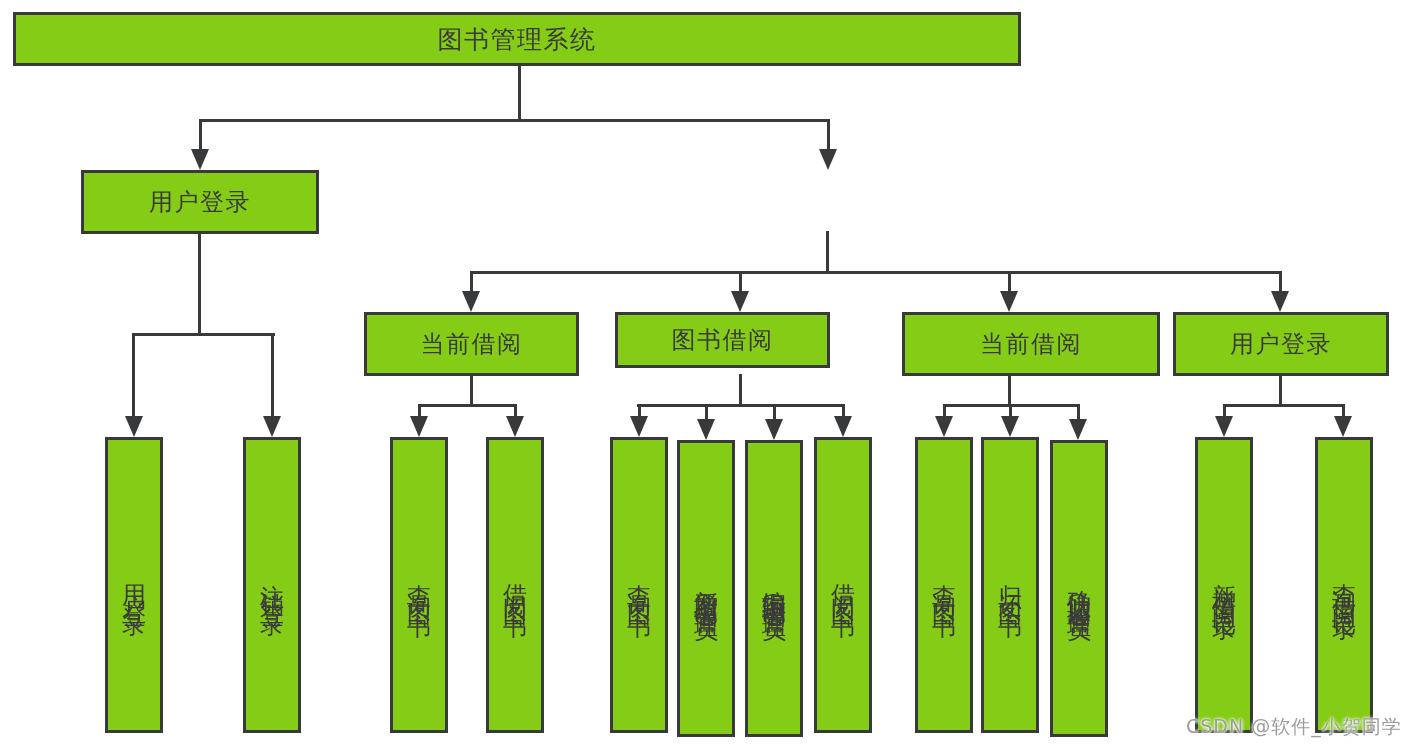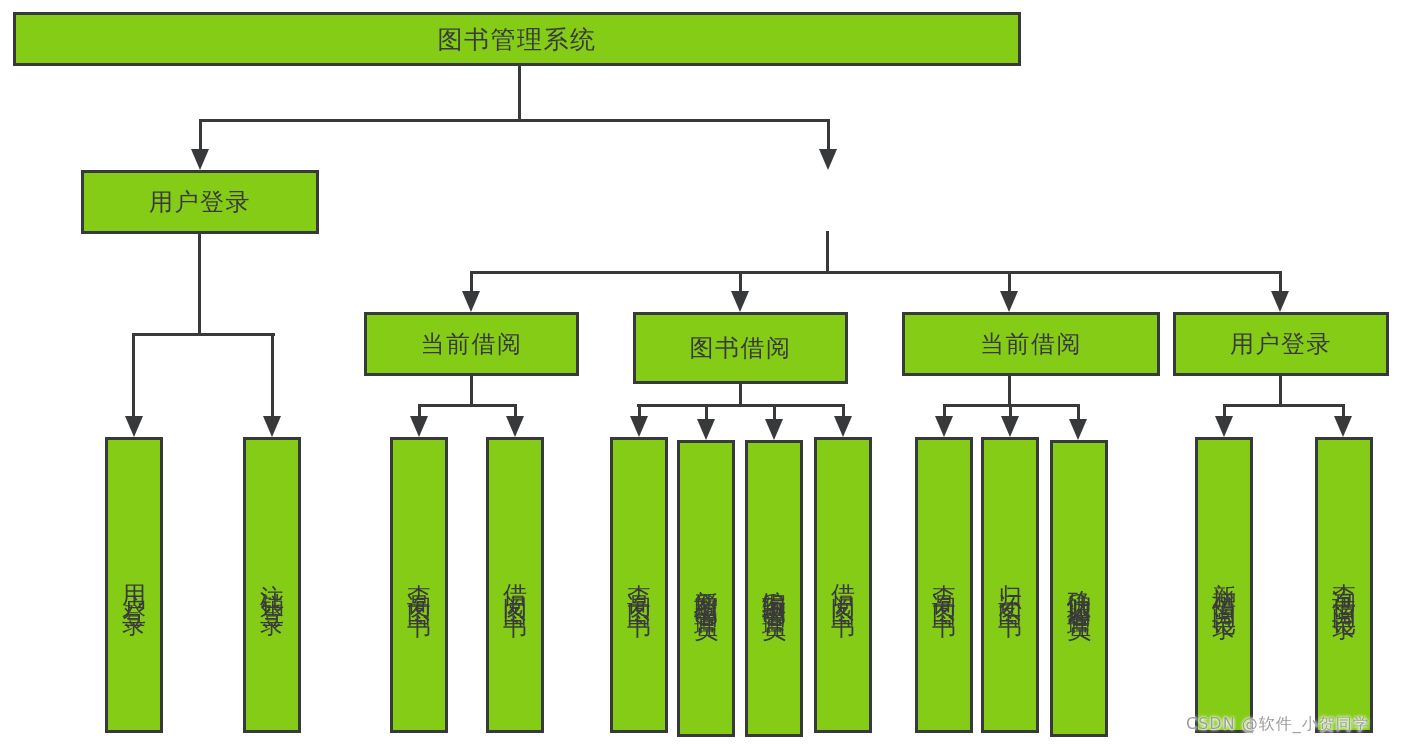--- a/index.html
+++ b/index.html
@@ -40,21 +40,21 @@
   .line{position:absolute;background:var(--line);}
   .arrow{
     position:absolute;width:0;height:0;
     border-left:9px solid transparent;
     border-right:9px solid transparent;
     border-top:21px solid var(--line);
   }
   .watermark{
     position:absolute;
     left:1186px;top:714px;
-    font-size:16px;
+    font-size:19px;
     color:var(--watermark);
     letter-spacing:1px;
     white-space:nowrap;
     text-shadow:0 0 4px #fff,0 0 2px #fff,0 1px 3px #fff;
     z-index:5;
   }
 </style>
 </head>
 <body>
 
@@ -117,21 +117,21 @@
   <div class="line" style="left:1223px;top:404px;width:3px;height:14px"></div>
   <div class="arrow" style="left:1215px;top:416px"></div>
   <div class="line" style="left:1342px;top:404px;width:3px;height:14px"></div>
   <div class="arrow" style="left:1334px;top:416px"></div>
 
   <div class="box root-box" style="left:13px;top:12px;width:1008px;height:54px">图书管理系统</div>
 
   <div class="box" style="left:81px;top:170px;width:238px;height:64px">用户登录</div>
 
   <div class="box" style="left:364px;top:312px;width:215px;height:64px">当前借阅</div>
-  <div class="box" style="left:633px;top:312px;width:215px;height:72px">图书借阅</div>
+  <div class="box" style="left:615px;top:312px;width:215px;height:56px">图书借阅</div>
   <div class="box" style="left:902px;top:312px;width:258px;height:64px">当前借阅</div>
   <div class="box" style="left:1173px;top:312px;width:216px;height:64px">用户登录</div>
 
   <div class="box vbox" style="left:105px;top:437px;width:58px;height:296px">
     <span class="vtext ls-wide">用户登录</span>
   </div>
   <div class="box vbox" style="left:243px;top:437px;width:58px;height:296px">
     <span class="vtext ls-wide">注销登录</span>
   </div>
 

